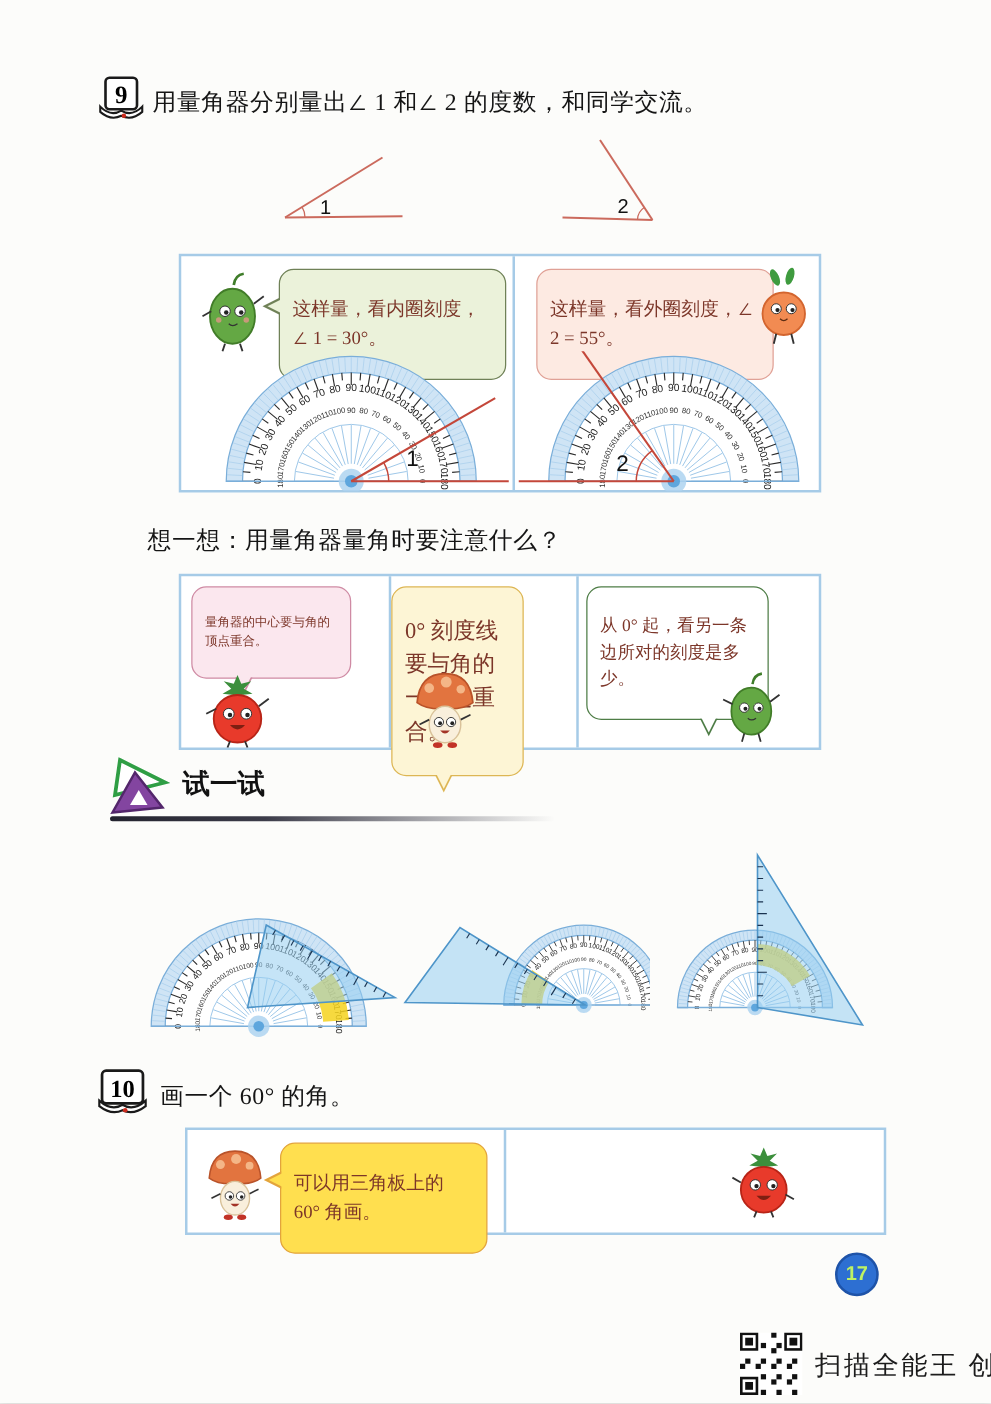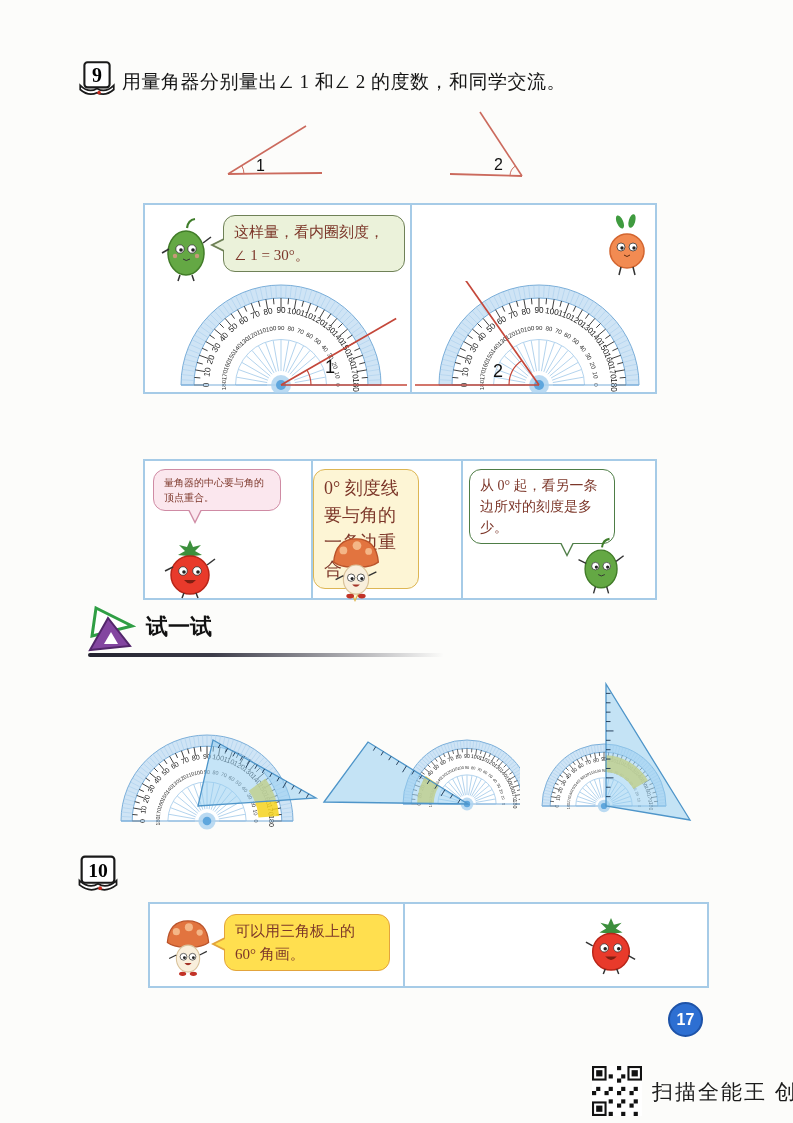--- a/index.html
+++ b/index.html
@@ -1,37 +1,37 @@
 <!DOCTYPE html>
 <html><head>
 <meta charset="utf-8">
 <style>
   html,body{margin:0;padding:0;background:#d9d9d6;font-family:"Liberation Serif",serif;}
   #page{position:relative;width:793px;height:1123px;margin:0 auto;background:#fcfcfa;overflow:hidden;box-shadow:0 0 8px rgba(0,0,0,.35);}
   .abs{position:absolute;}
   .qtitle{font-size:19px;color:#151515;letter-spacing:.5px;white-space:nowrap;}
   .blue-box{position:absolute;border:2px solid #a6cbe7;background:#fff;box-sizing:border-box;}
   .vdiv{position:absolute;top:0;bottom:0;width:2px;background:#a6cbe7;}
-  .bubble{position:absolute;box-sizing:border-box;border-radius:12px;padding:5px 10px;
+  .bubble{position:absolute;box-sizing:border-box;border-radius:12px;padding:21px 10px;
           color:#7c3629;font-size:15px;line-height:1.5;background:var(--bg,#fff);
           border:1.6px solid var(--bc,#999);}
   .bubble::before,.bubble::after{content:"";position:absolute;width:0;height:0;border:7px solid transparent;}
   .tail-l::before{left:-14px;top:22px;border-left:0;border-right:14px solid var(--bc);}
   .tail-l::after{left:-10px;top:22px;border-left:0;border-right:14px solid var(--bg);}
   .tail-r::before{right:-14px;top:22px;border-right:0;border-left:14px solid var(--bc);}
   .tail-r::after{right:-10px;top:22px;border-right:0;border-left:14px solid var(--bg);}
   .tail-bl::before{bottom:-14px;left:34px;border-bottom:0;border-top:14px solid var(--bc);}
   .tail-bl::after{bottom:-11px;left:34px;border-bottom:0;border-top:14px solid var(--bg);}
   .tail-br::before{bottom:-14px;right:40px;border-bottom:0;border-top:14px solid var(--bc);}
   .tail-br::after{bottom:-11px;right:40px;border-bottom:0;border-top:14px solid var(--bg);}
   .try-header{font-size:22px;font-weight:bold;color:#111;}
   .swoosh{position:absolute;height:4px;border-radius:2px;
           background:linear-gradient(to right,#23232e 0%,#3c3c49 35%,rgba(60,60,73,0) 100%);}
   .pagenum{position:absolute;width:31px;height:31px;border-radius:50%;background:#2d6fd2;
-           border:2px solid #1e53a8;color:#ffffff;font-weight:bold;font-size:16px;
+           border:2px solid #1e53a8;color:#bef264;font-weight:bold;font-size:16px;
            display:flex;align-items:center;justify-content:center;font-family:"Liberation Sans",sans-serif;}
   .watermark{font-family:"Liberation Sans",sans-serif;font-size:21px;color:#1c1c1c;letter-spacing:2px;white-space:nowrap;}
   svg text{font-family:"Liberation Sans",sans-serif;}
   .figlabel{font-family:"Liberation Serif",serif;}
 </style>
 </head>
 <body>
 
 <div id="page">
 
@@ -235,20 +235,21 @@
         <path d="M82.5 104 A45.5 45.5 0 0 1 173.5 104" fill="none" stroke="#9fc8e9" stroke-width="0.8"></path>
         <line x1="28" y1="104" x2="228" y2="104" stroke="#7aaed9" stroke-width="1.2"></line>
         <circle cx="128" cy="104" r="10" fill="#aed4f0" opacity="0.85"></circle>
         <circle cx="128" cy="104" r="5" fill="#5ea6dd"></circle>
         <line x1="128" y1="104" x2="254" y2="104" stroke="#c4473a" stroke-width="1.7"></line>
         <line x1="128" y1="104" x2="243.18137870333035" y2="37.500000000000014" stroke="#c4473a" stroke-width="1.7"></line>
         <path d="M158 104 A30 30 0 0 0 153.98076211353316 89" fill="none" stroke="#c4473a" stroke-width="1.2"></path>
         <text x="172" y="92" font-size="18" fill="#111" font-family="Liberation Serif,serif">1</text>
       </svg>
 
+    <div class="bubble tail-r" style="left:284px;top:10px;width:190px;--bg:#fdeae2;--bc:#e0a196">这样量，看外圈刻度，∠ 2 = 55°。</div>
     <svg class="abs" style="left:456px;top:8px" width="52" height="66" viewBox="0 0 52 66">
       <ellipse cx="19" cy="9" rx="3.2" ry="7" fill="#3f9b3f" transform="rotate(-24 19 9)"></ellipse>
       <ellipse cx="31" cy="8" rx="3.2" ry="7" fill="#3f9b3f" transform="rotate(16 31 8)"></ellipse>
       <circle cx="26" cy="38" r="17" fill="#f28b52" stroke="#d3652f" stroke-width="1.5"></circle>
       <circle cx="20" cy="34" r="4" fill="#fff" stroke="#333" stroke-width=".8"></circle>
       <circle cx="32" cy="34" r="4" fill="#fff" stroke="#333" stroke-width=".8"></circle>
       <circle cx="21" cy="35" r="1.7" fill="#222"></circle>
         <circle cx="33" cy="35" r="1.7" fill="#222"></circle>
       <path d="M23 42 Q26 45 29 42" stroke="#5c2c12" stroke-width="1" fill="none"></path>
       <path d="M20 54 L18 62 M32 54 L34 62" stroke="#333" stroke-width="1.5"></path>
@@ -415,20 +416,21 @@
         <line x1="26" y1="104" x2="226" y2="104" stroke="#7aaed9" stroke-width="1.2"></line>
         <circle cx="126" cy="104" r="10" fill="#aed4f0" opacity="0.85"></circle>
         <circle cx="126" cy="104" r="5" fill="#5ea6dd"></circle>
         <line x1="126" y1="104" x2="2" y2="104" stroke="#c4473a" stroke-width="1.7"></line>
         <line x1="126" y1="104" x2="49.71433396531086" y2="-4.947221890435898" stroke="#c4473a" stroke-width="1.7"></line>
         <path d="M108.79270690946862 79.42543867133026 A30 30 0 0 0 96 104" fill="none" stroke="#c4473a" stroke-width="1.2"></path>
         <text x="80" y="96" font-size="18" fill="#111" font-family="Liberation Serif,serif">2</text>
       </svg>
   </div>
 
+  <div class="abs qtitle" style="left:118px;top:419px">想一想：用量角器量角时要注意什么？</div>
 
   <div class="blue-box" style="left:143px;top:459px;width:514px;height:141px">
     <div class="vdiv" style="left:166px"></div>
     <div class="vdiv" style="left:316px"></div>
 
     <div class="bubble tail-bl" style="left:8px;top:8px;width:128px;font-size:10px;--bg:#fbe7ee;--bc:#cf8ba4">量角器的中心要与角的顶点重合。</div>
     <svg class="abs" style="left:16px;top:76px" width="58" height="62" viewBox="0 0 56 62">
       <path d="M28 3 l3 7 8 -2 -6 6 7 4 -9 1 -3 6 -3 -6 -9 -1 7 -4 -6 -6 8 2 z" fill="#3c8f3c"></path>
       <circle cx="28" cy="38" r="19" fill="#e83a2b" stroke="#b82417" stroke-width="1.5"></circle>
       <path d="M45 28 L53 22" stroke="#333" stroke-width="1.5"></path>
@@ -1013,20 +1015,21 @@
       <line x1="68" y1="107.23076923076923" x2="72.5" y2="107.23076923076923" stroke="#19324f" stroke-width="0.9"></line>
       <line x1="68" y1="116.61538461538463" x2="72.5" y2="116.61538461538463" stroke="#19324f" stroke-width="0.9"></line>
     </svg>
 
   <svg class="abs" style="left:74px;top:854px" width="48" height="40" viewBox="0 0 44 36">
     <path d="M5 24 Q14 32 22 27 Q30 32 39 24 L39 28 Q30 35 22 31 Q14 35 5 28 Z" fill="#fff" stroke="#1a1a1a" stroke-width="1.6"></path>
     <rect x="7" y="2" width="30" height="24" rx="3" fill="#fff" stroke="#1a1a1a" stroke-width="2"></rect>
     <text x="22" y="21" text-anchor="middle" font-size="18" font-weight="bold" class="figlabel">10</text>
     <circle cx="24" cy="31" r="1.7" fill="#cc2b1d"></circle>
   </svg>
+  <div class="abs qtitle" style="left:128px;top:864px">画一个 60° 的角。</div>
 
   <div class="blue-box" style="left:148px;top:902px;width:561px;height:86px">
     <div class="vdiv" style="left:253px"></div>
 
     <svg class="abs" style="left:12px;top:10px" width="52" height="64" viewBox="0 0 58 68">
       <path d="M6 30 Q8 6 29 6 Q50 6 52 30 Q44 36 29 35 Q14 36 6 30 Z" fill="#e2743f" stroke="#b9532a" stroke-width="1.4"></path>
       <circle cx="16" cy="18" r="4" fill="#f4b687"></circle>
         <circle cx="30" cy="13" r="4.5" fill="#f4b687"></circle>
         <circle cx="42" cy="19" r="3.5" fill="#f4b687"></circle>
       <ellipse cx="29" cy="48" rx="13" ry="15" fill="#f9efdc" stroke="#d9c29a" stroke-width="1.2"></ellipse>

